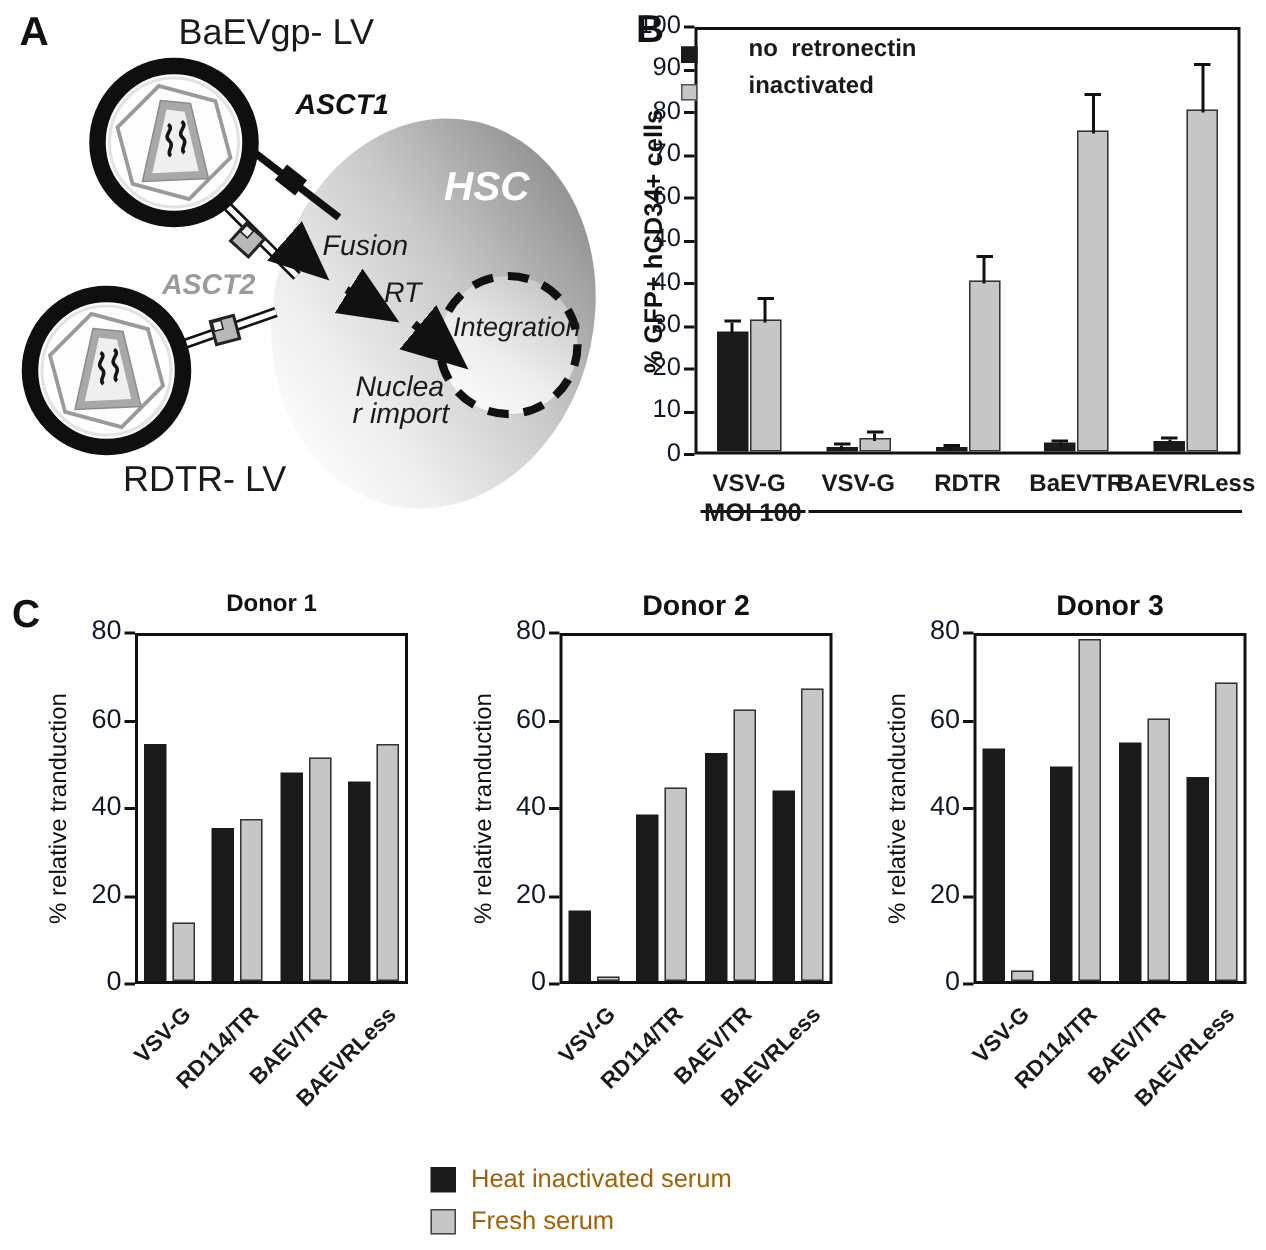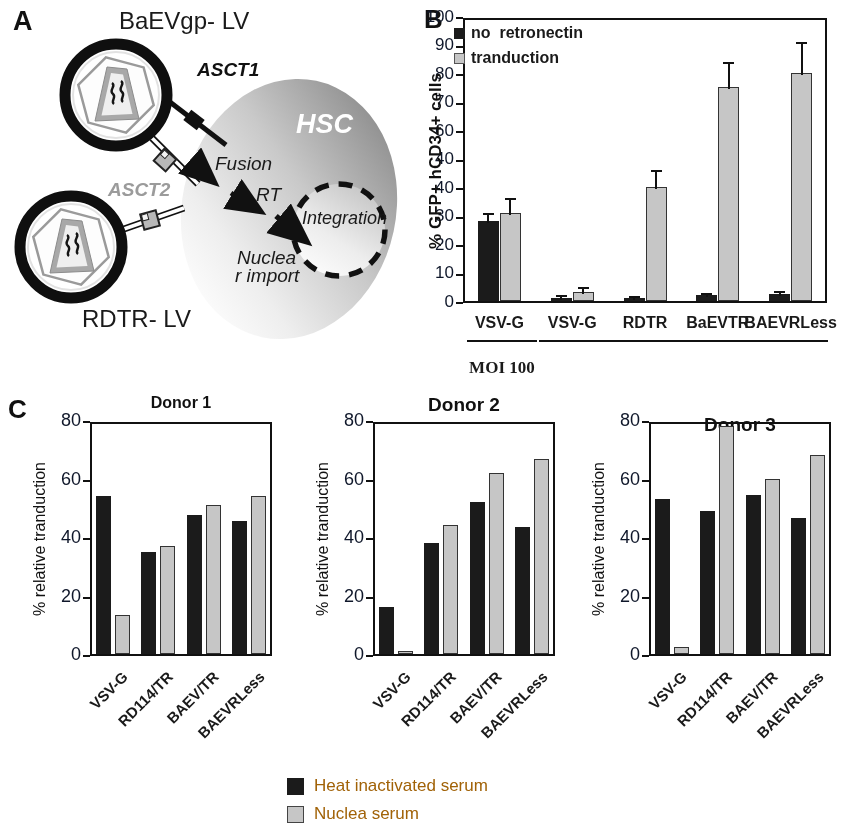--- a/index.html
+++ b/index.html
@@ -13,21 +13,21 @@
   .ylabel{position:absolute;transform:translate(-50%,-50%) rotate(-90deg);white-space:nowrap;color:#111;}
   .chart-title{position:absolute;text-align:center;font-weight:bold;color:#111;}
   .bar{position:absolute;box-sizing:border-box;}
   .errbar{position:absolute;border-top:2.5px solid #111;}
   .errstem{position:absolute;left:50%;margin-left:-1px;width:2px;height:100%;background:#111;}
   .cat-flat{position:absolute;text-align:center;font-weight:bold;white-space:nowrap;}
   .cat-rot{position:absolute;white-space:nowrap;font-weight:bold;transform:rotate(-45deg);transform-origin:100% 0;}
   .group-line{position:absolute;background:#111;}
   .group-label{position:absolute;text-align:center;font-weight:bold;}
   .blegend{position:absolute;}
-  .blegend-row{display:flex;align-items:center;margin-bottom:7px;}
+  .blegend-row{display:flex;align-items:flex-end;margin-bottom:7px;gap:28px;}
   .blegend-swatch{width:11px;height:11px;margin-right:6px;box-sizing:border-box;flex:none;}
   .blegend-text{font-weight:bold;font-size:16px;white-space:pre;}
   .flegend{position:absolute;left:287px;top:776px;}
   .flegend-row{display:flex;align-items:center;margin-bottom:8px;}
   .flegend-swatch{width:17px;height:17px;margin-right:10px;box-sizing:border-box;flex:none;}
   .flegend-swatch.dark{background:#1b1b1b;}
   .flegend-swatch.light{background:#c6c6c6;border:1.5px solid #444;}
   .flegend-text{font-size:17px;color:#a16207;white-space:pre;}
   svg text{font-family:"Liberation Sans",sans-serif;}
 </style>
@@ -171,30 +171,30 @@
       <div class="bar" style="left: 349.1px; top: 293.875px; width: 21px; height: 7.125px; background: rgb(27, 27, 27);"></div>
       <div class="errbar" style="left: 354.1px; top: 291.025px; width: 11px; height: 2.85px;">
         <div class="errstem"></div>
       </div>
       <div class="bar" style="left: 371.1px; top: 73px; width: 21px; height: 228px; background: rgb(198, 198, 198); border: 1.5px solid rgb(51, 51, 51);"></div>
       <div class="errbar" style="left: 376.1px; top: 41.65px; width: 11px; height: 31.35px;">
         <div class="errstem"></div>
       </div>
       <div class="cat-flat" style="left: 315.6px; top: 314px; width: 110px; font-size: 16px;">BAEVRLess</div>
       <div class="group-line" style="left: 46.64px; top: 340px; width: 70.616px; height: 2px;"></div>
-      <div class="group-label" style="left: 46.64px; top: 358px; width: 70.616px; font-size: 17px; font-family: Liberation Serif, serif;">MOI 100</div>
+      <div class="group-label" style="left: 46.64px; top: 332px; width: 70.616px; font-size: 17px;">MOI 100</div>
       <div class="group-line" style="left: 119.44px; top: 340px; width: 289.016px; height: 2px;"></div>
       <div class="blegend" style="left: 34px; top: 24px;">
         <div class="blegend-row">
           <span class="blegend-swatch" style="background: rgb(27, 27, 27); border: 1.5px solid rgb(27, 27, 27);"></span>
           <span class="blegend-text">no  retronectin</span>
         </div>
         <div class="blegend-row">
           <span class="blegend-swatch" style="background: rgb(198, 198, 198); border: 1.5px solid rgb(85, 85, 85);"></span>
-          <span class="blegend-text">tranduction</span>
+          <span class="blegend-text">inactivated</span>
         </div>
       </div>
     </div>
 
   <div class="panel-label" style="left:8px;top:394px;">C</div>
   <div class="chart-box" id="chart-donor1" style="left:0;top:390px;width:285px;height:345px;">
       <div class="plot-frame" style="left: 90px; top: 32px; width: 182px; height: 234px;"></div>
       <div class="tick-label" style="left: 41px; top: 255.2px; width: 40px; font-size: 18px;">0</div>
       <div class="tick-mark" style="left: 83px; top: 265px; width: 7px; height: 2px;"></div>
       <div class="tick-label" style="left: 41px; top: 196.7px; width: 40px; font-size: 18px;">20</div>
@@ -253,21 +253,21 @@
       <div class="tick-mark" style="left: 83px; top: 265px; width: 7px; height: 2px;"></div>
       <div class="tick-label" style="left: 41px; top: 196.7px; width: 40px; font-size: 18px;">20</div>
       <div class="tick-mark" style="left: 83px; top: 206.5px; width: 7px; height: 2px;"></div>
       <div class="tick-label" style="left: 41px; top: 138.2px; width: 40px; font-size: 18px;">40</div>
       <div class="tick-mark" style="left: 83px; top: 148px; width: 7px; height: 2px;"></div>
       <div class="tick-label" style="left: 41px; top: 79.7px; width: 40px; font-size: 18px;">60</div>
       <div class="tick-mark" style="left: 83px; top: 89.5px; width: 7px; height: 2px;"></div>
       <div class="tick-label" style="left: 41px; top: 21.2px; width: 40px; font-size: 18px;">80</div>
       <div class="tick-mark" style="left: 83px; top: 31px; width: 7px; height: 2px;"></div>
       <div class="ylabel" style="left: 40px; top: 149px; font-size: 16px; font-weight: normal;">% relative tranduction</div>
-      <div class="chart-title" style="left: 90px; top: 4px; width: 182px; font-size: 19px; margin-top: 20px;">Donor 3</div>
+      <div class="chart-title" style="left: 90px; top: 4px; width: 182px; font-size: 19px;">Donor 3</div>
       <div class="bar" style="left: 95.75px; top: 108.975px; width: 15px; height: 155.025px; background: rgb(27, 27, 27);"></div>
       <div class="bar" style="left: 114.75px; top: 256.688px; width: 15px; height: 7.3125px; background: rgb(198, 198, 198); border: 1.5px solid rgb(51, 51, 51);"></div>
       <div class="cat-rot" style="right: 166.25px; top: 278px; font-size: 15px;">VSV-G</div>
       <div class="bar" style="left: 141.25px; top: 120.675px; width: 15px; height: 143.325px; background: rgb(27, 27, 27);"></div>
       <div class="bar" style="left: 160.25px; top: 35.85px; width: 15px; height: 228.15px; background: rgb(198, 198, 198); border: 1.5px solid rgb(51, 51, 51);"></div>
       <div class="cat-rot" style="right: 120.75px; top: 278px; font-size: 15px;">RD114/TR</div>
       <div class="bar" style="left: 186.75px; top: 104.588px; width: 15px; height: 159.412px; background: rgb(27, 27, 27);"></div>
       <div class="bar" style="left: 205.75px; top: 88.5px; width: 15px; height: 175.5px; background: rgb(198, 198, 198); border: 1.5px solid rgb(51, 51, 51);"></div>
       <div class="cat-rot" style="right: 75.25px; top: 278px; font-size: 15px;">BAEV/TR</div>
       <div class="bar" style="left: 232.25px; top: 127.987px; width: 15px; height: 136.012px; background: rgb(27, 27, 27);"></div>
@@ -275,17 +275,17 @@
       <div class="cat-rot" style="right: 29.75px; top: 278px; font-size: 15px;">BAEVRLess</div>
     </div>
 
   <div class="flegend">
     <div class="flegend-row">
       <span class="flegend-swatch dark"></span>
       <span class="flegend-text">Heat inactivated serum</span>
     </div>
     <div class="flegend-row">
       <span class="flegend-swatch light"></span>
-      <span class="flegend-text">Nuclea serum</span>
+      <span class="flegend-text">Fresh serum</span>
     </div>
   </div>
 
 </div>
 
 </body></html>

